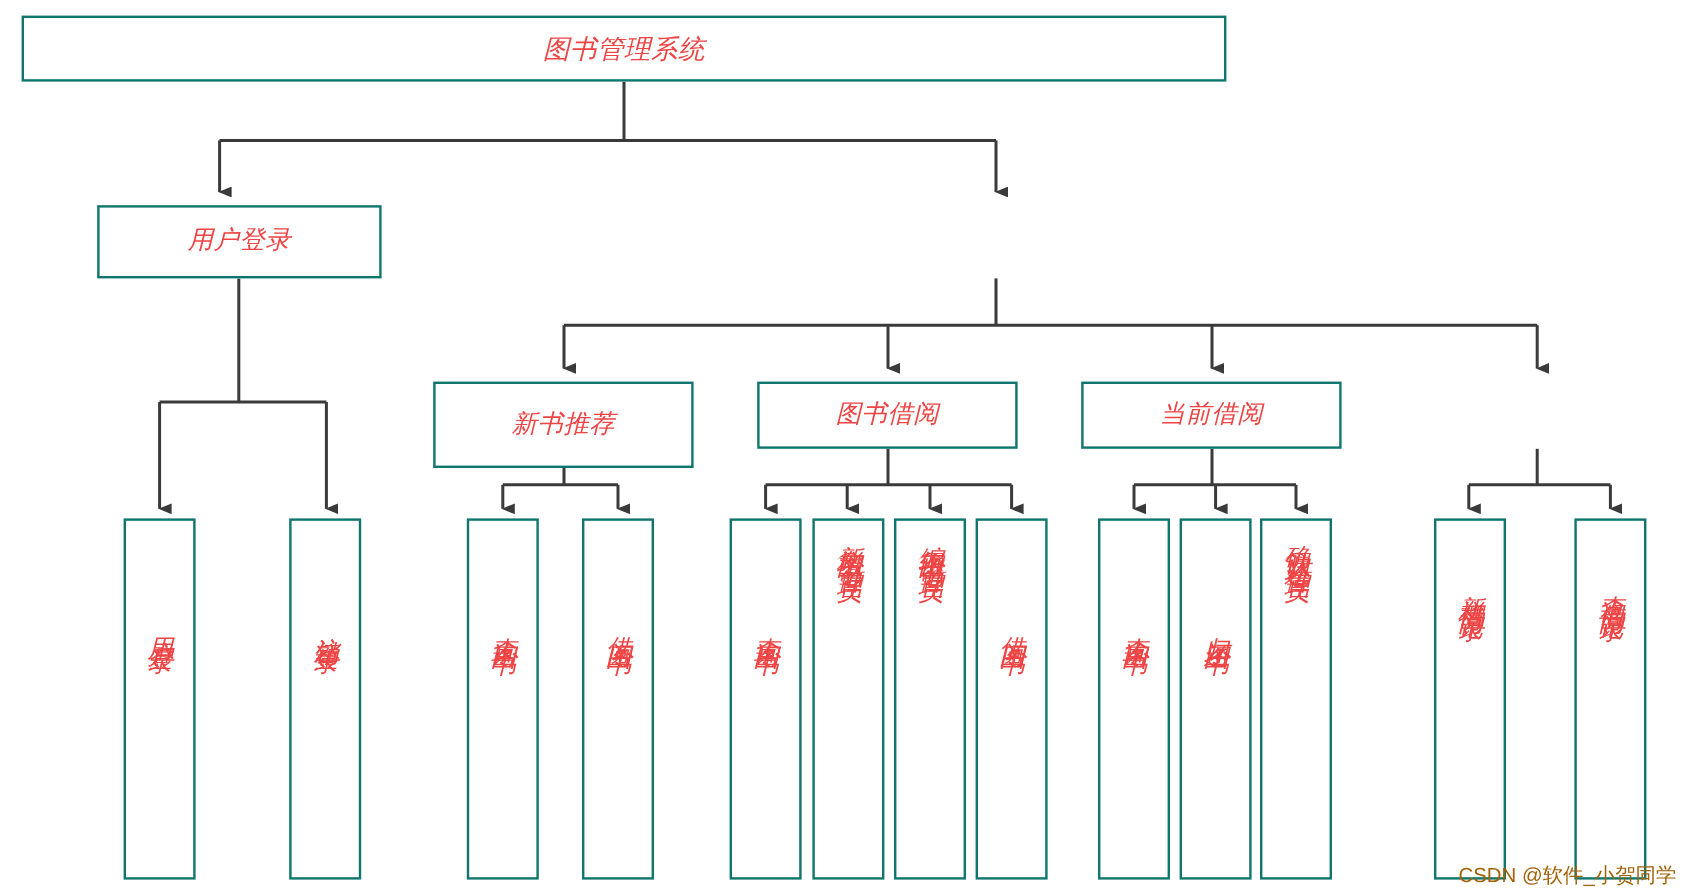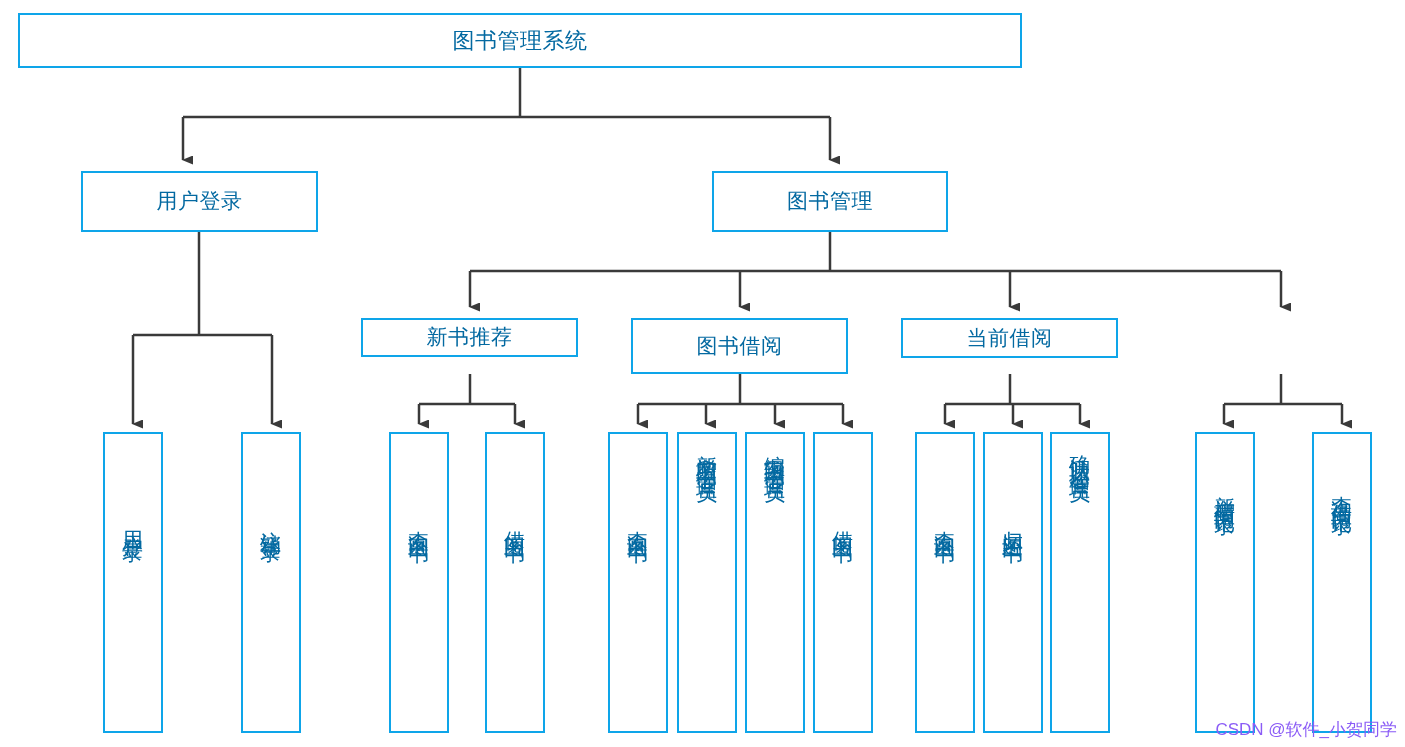--- a/index.html
+++ b/index.html
@@ -29,25 +29,26 @@
     top: 0;
     width: 1405px;
     height: 747px;
     pointer-events: none;
   }
 
   .node {
     position: absolute;
     box-sizing: border-box;
     background: #ffffff;
-    border: 2px solid #0ea5e9;
+    border: 2px solid #0f766e;
     display: flex;
     align-items: center;
     justify-content: center;
-    color: #0369a1;
+    color: #ef4444;
+    font-style: italic;
   }
 
   .node .label {
     line-height: 1.18;
     text-align: center;
     white-space: nowrap;
   }
 
   
   .node.horiz .label {
@@ -77,21 +78,21 @@
   
   .node.vert.tall-text {
     padding-top: 2px;
   }
 
   #watermark {
     position: absolute;
     right: 8px;
     bottom: 6px;
     font-size: 17px;
-    color: #8b5cf6;
+    color: #a16207;
     white-space: nowrap;
     font-family: "Liberation Sans", "DejaVu Sans", sans-serif;
   }
 </style>
 </head>
 <body>
 
 <div id="diagram-canvas">
 
   <svg class="connector-layer" viewBox="0 0 1405 747" xmlns="http://www.w3.org/2000/svg">
@@ -144,31 +145,28 @@
     <path d="M1342,404 L1342,424" stroke="#3a3a3a" stroke-width="2.5" fill="none" marker-end="url(#arrowhead)"></path>
   </svg>
 
   <div class="node horiz root" style="left:18px; top:13px; width:1004px; height:55px;">
     <span class="label">图书管理系统</span>
   </div>
 
   <div class="node horiz" style="left:81px; top:171px; width:237px; height:61px;">
     <span class="label">用户登录</span>
   </div>
-  <div class="node horiz" style="left:712px; top:171px; width:236px; height:61px;">
-    <span class="label">图书管理</span>
-  </div>
-
-  <div class="node horiz" style="left:361px; top:318px; width:217px; height:39px;">
+
+  <div class="node horiz" style="left:361px; top:318px; width:217px; height:72px;">
     <span class="label">新书推荐</span>
   </div>
   <div class="node horiz" style="left:631px; top:318px; width:217px; height:56px;justify-content:center;">
     <span class="label">图书借阅</span>
   </div>
-  <div class="node horiz" style="left:901px; top:318px; width:217px; height:40px;">
+  <div class="node horiz" style="left:901px; top:318px; width:217px; height:56px;">
     <span class="label">当前借阅</span>
   </div>
 
   <div class="node vert" style="left:103px; top:432px; width:60px; height:301px; padding-top:80px;">
     <span class="label">用户登录</span>
   </div>
   <div class="node vert" style="left:241px; top:432px; width:60px; height:301px; padding-top:80px;">
     <span class="label">注销登录</span>
   </div>
 

